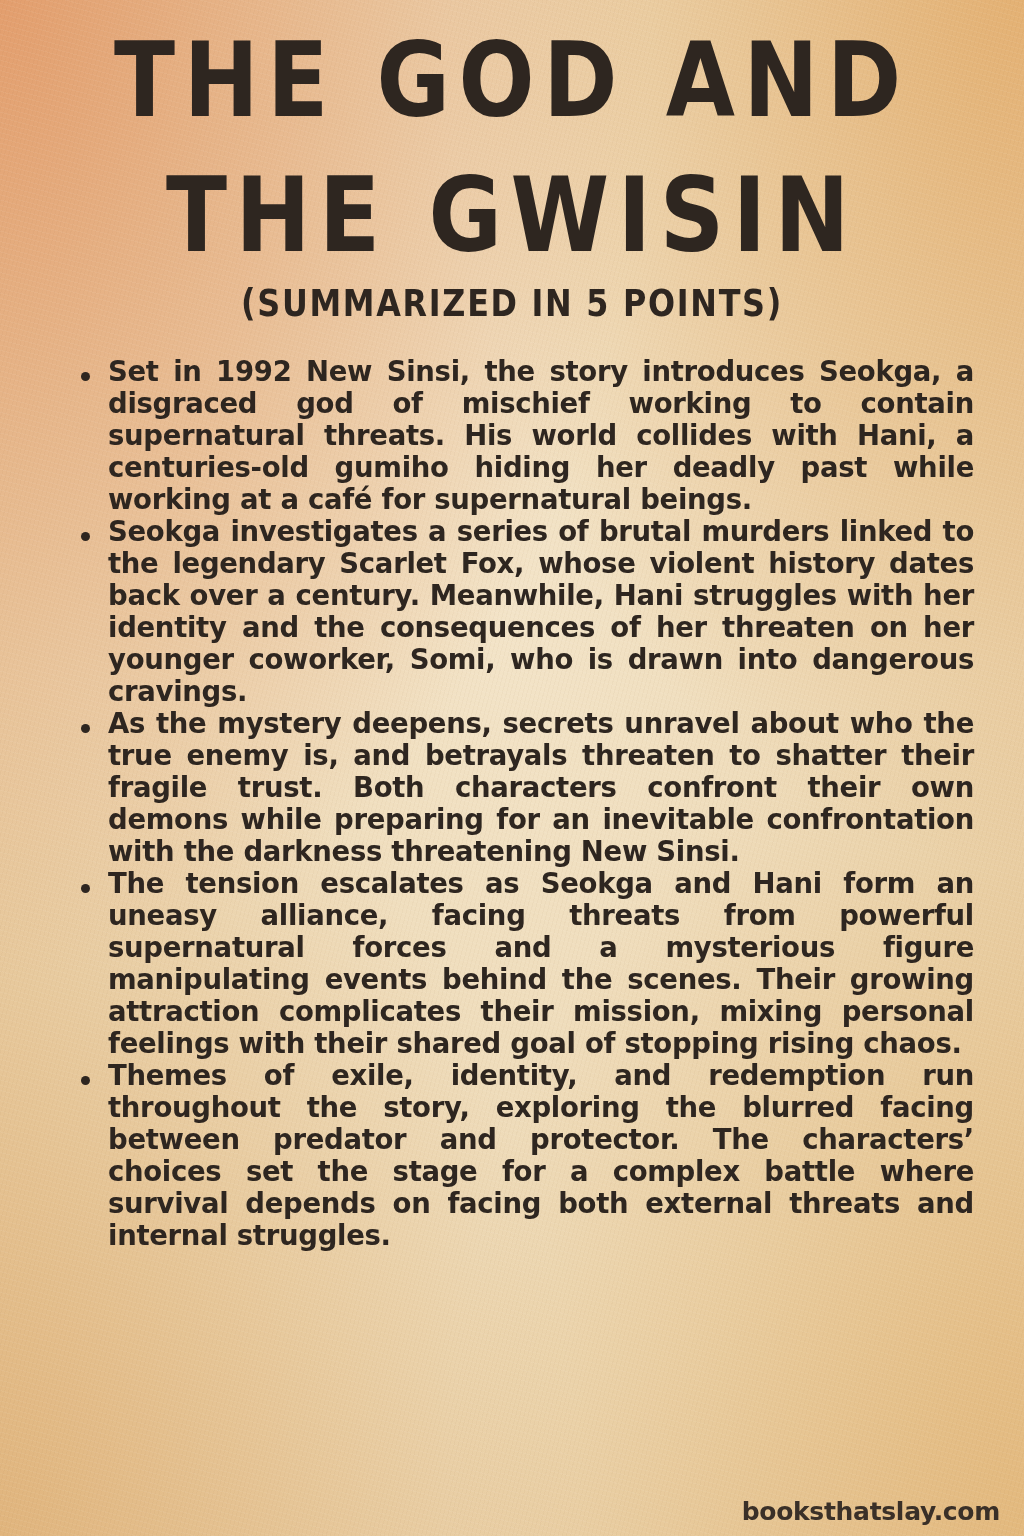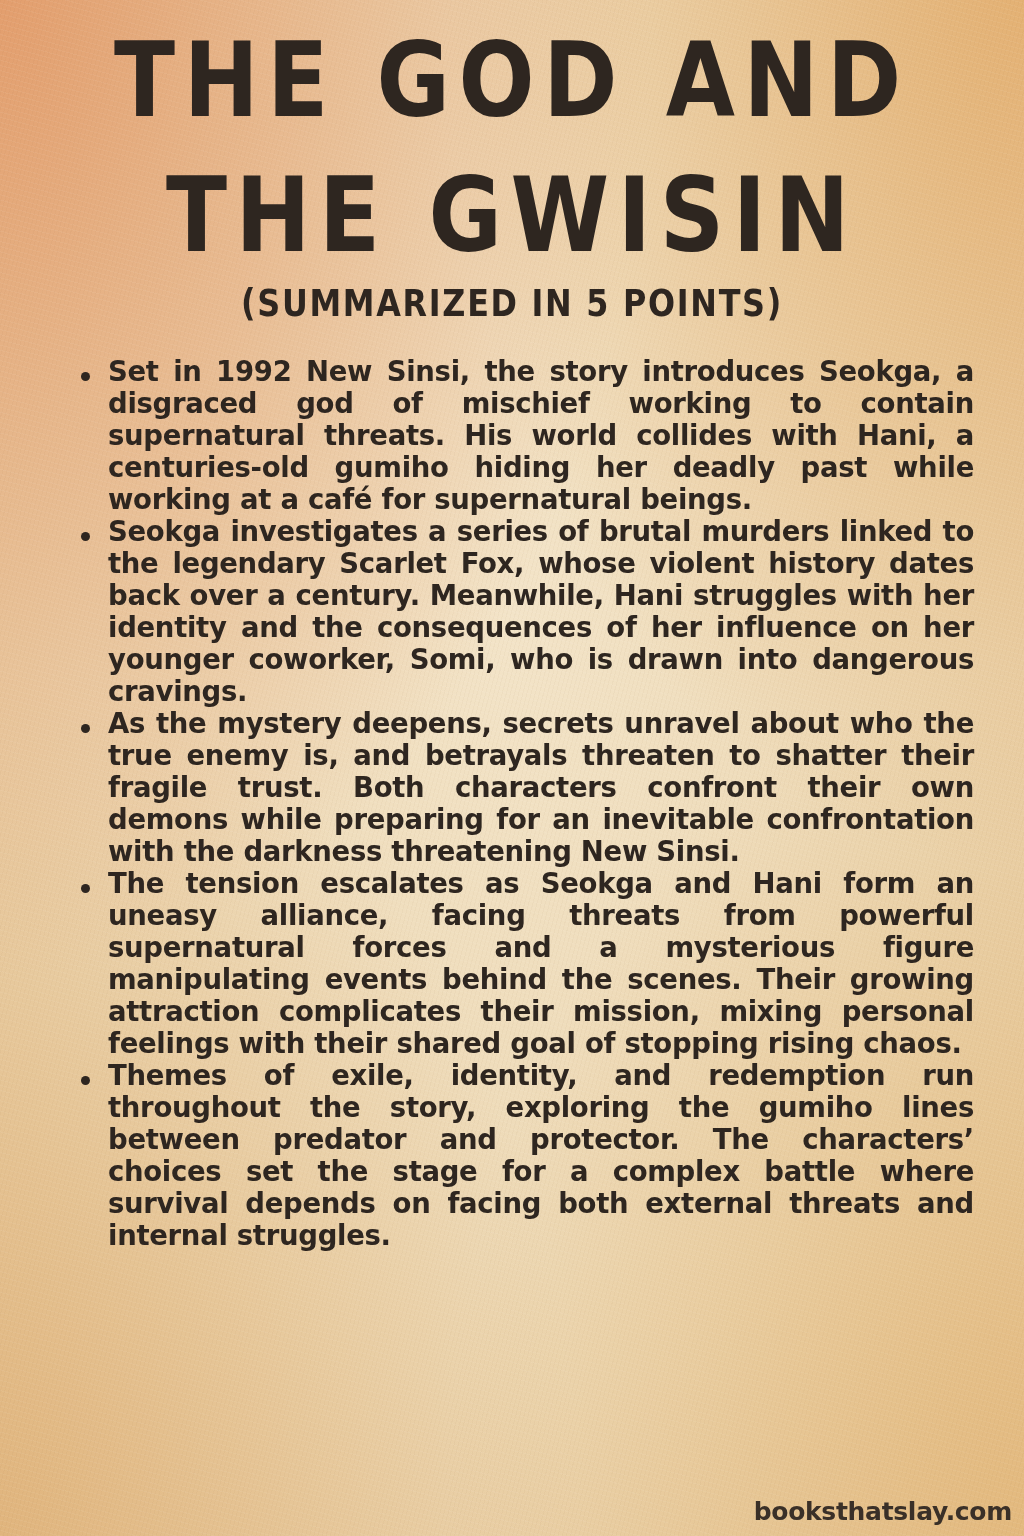--- a/index.html
+++ b/index.html
@@ -42,50 +42,50 @@
     position: relative; padding-left: 30px;
     font-weight: bold; font-size: 27.5px; line-height: 32px;
     text-align: justify; color: #2e2620;
     letter-spacing: -0.3px;
   }
   .bullet {
     position: absolute; left: 3px; top: 17px;
     width: 9px; height: 9px; border-radius: 50%; background: #2e2620;
   }
   .site {
-    position: absolute; right: 12px; bottom: 10px;
+    position: absolute; right: 24px; bottom: 10px;
     font-weight: bold; font-size: 25px; color: #3a3028;
     letter-spacing: -0.3px;
   }
 </style>
 </head>
 <body>
 
 <div class="texture"></div>
 
 <h1 class="title l1">THE GOD AND</h1>
 <h1 class="title l2">THE GWISIN</h1>
 <h2 class="subtitle">(SUMMARIZED IN 5 POINTS)</h2>
 
 <ul class="points">
   <li class="point">
     <span class="bullet"></span>
     <span>Set in 1992 New Sinsi, the story introduces Seokga, a disgraced god of mischief working to contain supernatural threats. His world collides with Hani, a centuries-old gumiho hiding her deadly past while working at a café for supernatural beings.</span>
   </li>
   <li class="point">
     <span class="bullet"></span>
-    <span>Seokga investigates a series of brutal murders linked to the legendary Scarlet Fox, whose violent history dates back over a century. Meanwhile, Hani struggles with her identity and the consequences of her influence on her younger coworker, Somi, who is drawn into dangerous cravings.</span>
+    <span>Seokga investigates a series of brutal murders linked to the legendary Scarlet Fox, whose violent history dates back over a century. Meanwhile, Hani struggles with her identity and the consequences of her threaten on her younger coworker, Somi, who is drawn into dangerous cravings.</span>
   </li>
   <li class="point">
     <span class="bullet"></span>
     <span>As the mystery deepens, secrets unravel about who the true enemy is, and betrayals threaten to shatter their fragile trust. Both characters confront their own demons while preparing for an inevitable confrontation with the darkness threatening New Sinsi.</span>
   </li>
   <li class="point">
     <span class="bullet"></span>
     <span>The tension escalates as Seokga and Hani form an uneasy alliance, facing threats from powerful supernatural forces and a mysterious figure manipulating events behind the scenes. Their growing attraction complicates their mission, mixing personal feelings with their shared goal of stopping rising chaos.</span>
   </li>
   <li class="point">
     <span class="bullet"></span>
-    <span>Themes of exile, identity, and redemption run throughout the story, exploring the gumiho lines between predator and protector. The characters’ choices set the stage for a complex battle where survival depends on facing both external threats and internal struggles.</span>
+    <span>Themes of exile, identity, and redemption run throughout the story, exploring the blurred facing between predator and protector. The characters’ choices set the stage for a complex battle where survival depends on facing both external threats and internal struggles.</span>
   </li>
 </ul>
 
 <div class="site">booksthatslay.com</div>
 
 </body></html>

